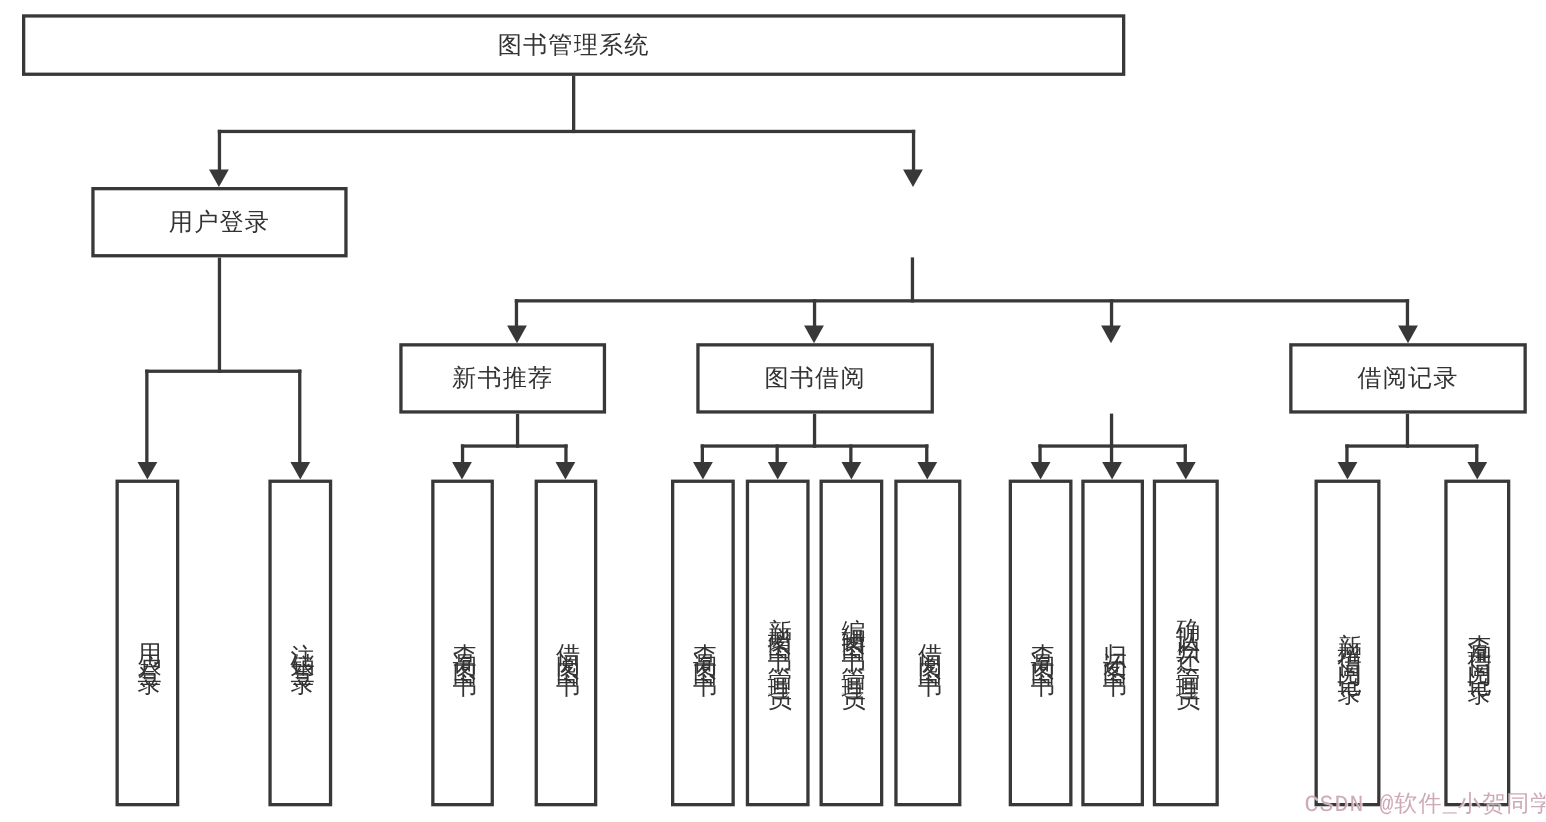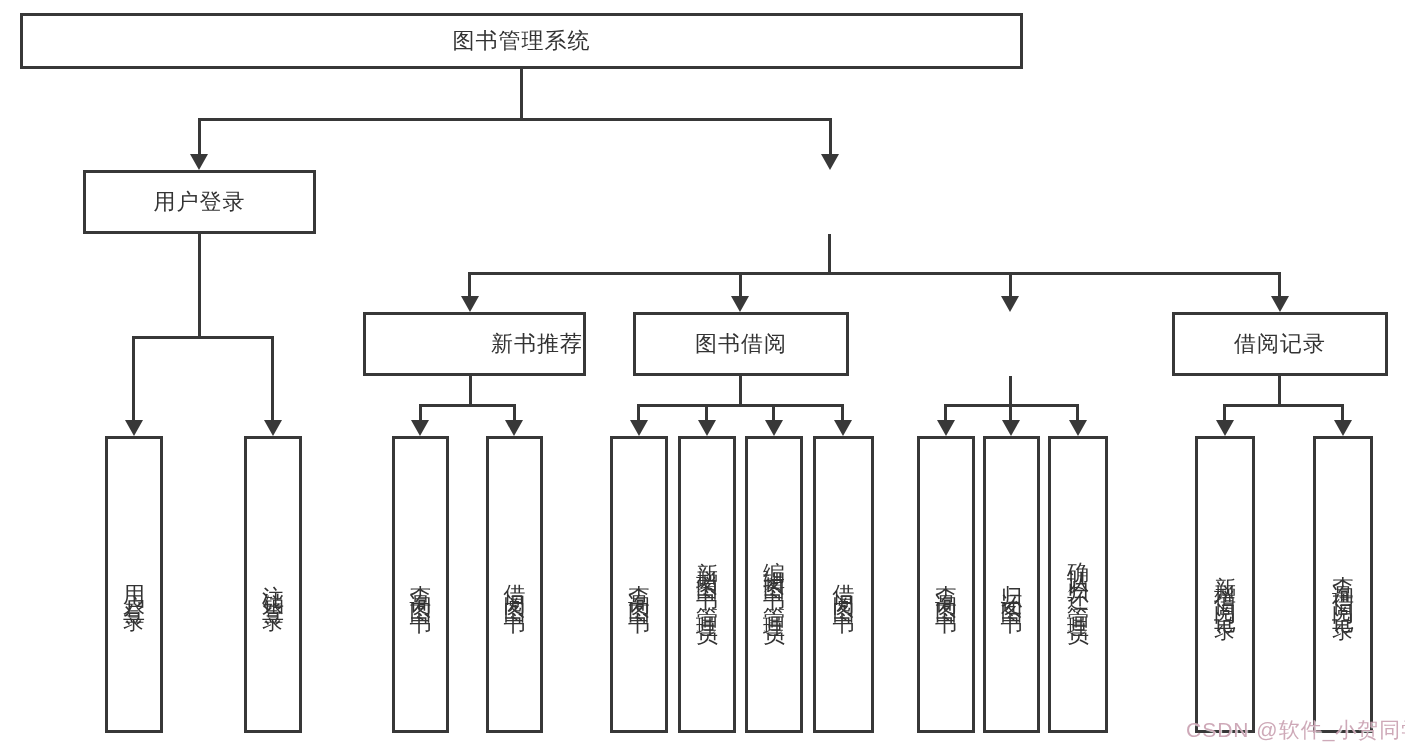--- a/index.html
+++ b/index.html
@@ -1,21 +1,21 @@
 <!DOCTYPE html>
 <html><head>
 <meta charset="utf-8">
 <style>
   html, body { margin: 0; padding: 0; background: #ffffff; }
   .canvas {
     position: relative;
     width: 1405px;
     height: 747px;
     background: #ffffff;
-    font-family: Liberation Sans, sans-serif;
+    font-family: Liberation Mono, monospace;
     color: #333333;
     overflow: hidden;
   }
   .box {
     position: absolute;
     background: #ffffff;
     border: 3px solid #383838;
     box-sizing: border-box;
     display: flex;
     align-items: center;
@@ -101,21 +101,21 @@
   <div class="line" style="left:468px; top:272px; width:813px; height:3px;"></div>
   <div class="line" style="left:468px; top:272px; width:3px; height:26px;"></div>
   <div class="line" style="left:739px; top:272px; width:3px; height:26px;"></div>
   <div class="line" style="left:1009px; top:272px; width:3px; height:26px;"></div>
   <div class="line" style="left:1278px; top:272px; width:3px; height:26px;"></div>
   <div class="arrow" style="left:461px; top:296px;"></div>
   <div class="arrow" style="left:731px; top:296px;"></div>
   <div class="arrow" style="left:1001px; top:296px;"></div>
   <div class="arrow" style="left:1271px; top:296px;"></div>
 
-  <div class="box" style="left:363px; top:312px; width:223px; height:64px;justify-content:flex-end;">
+  <div class="box" style="left:363px; top:312px; width:188px; height:64px;">
     <span>新书推荐</span>
   </div>
   <div class="box" style="left:633px; top:312px; width:216px; height:64px;">
     <span>图书借阅</span>
   </div>
   <div class="box" style="left:1172px; top:312px; width:216px; height:64px;">
     <span>借阅记录</span>
   </div>
 
   <div class="line" style="left:469px; top:376px; width:3px; height:31px;"></div>

